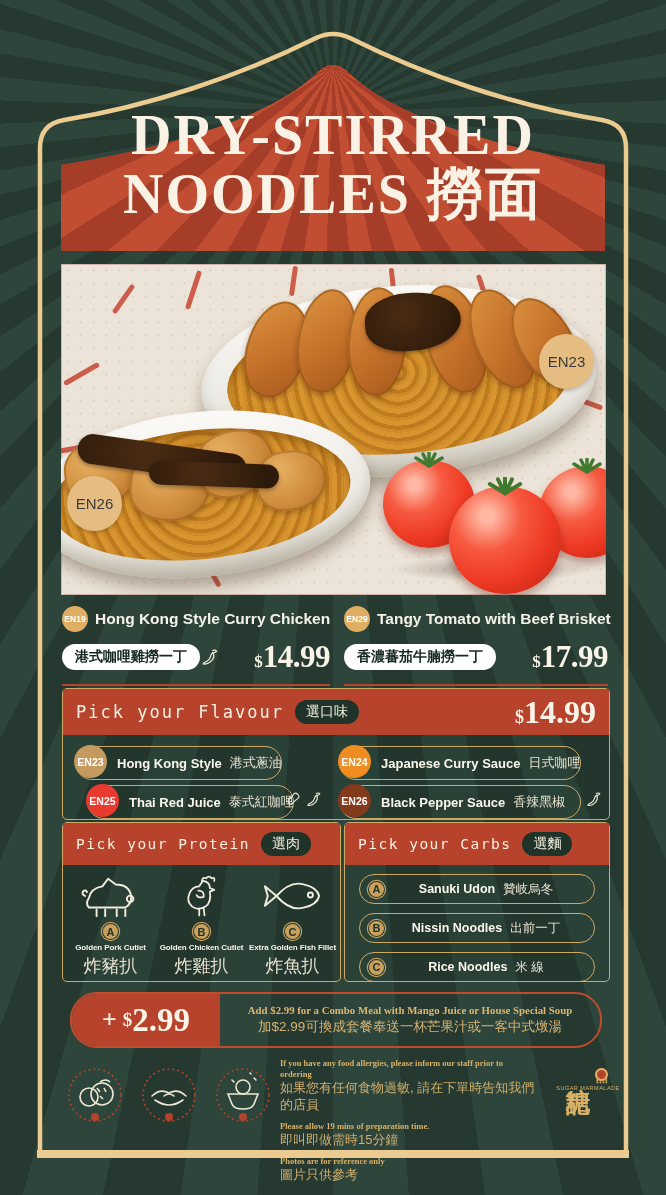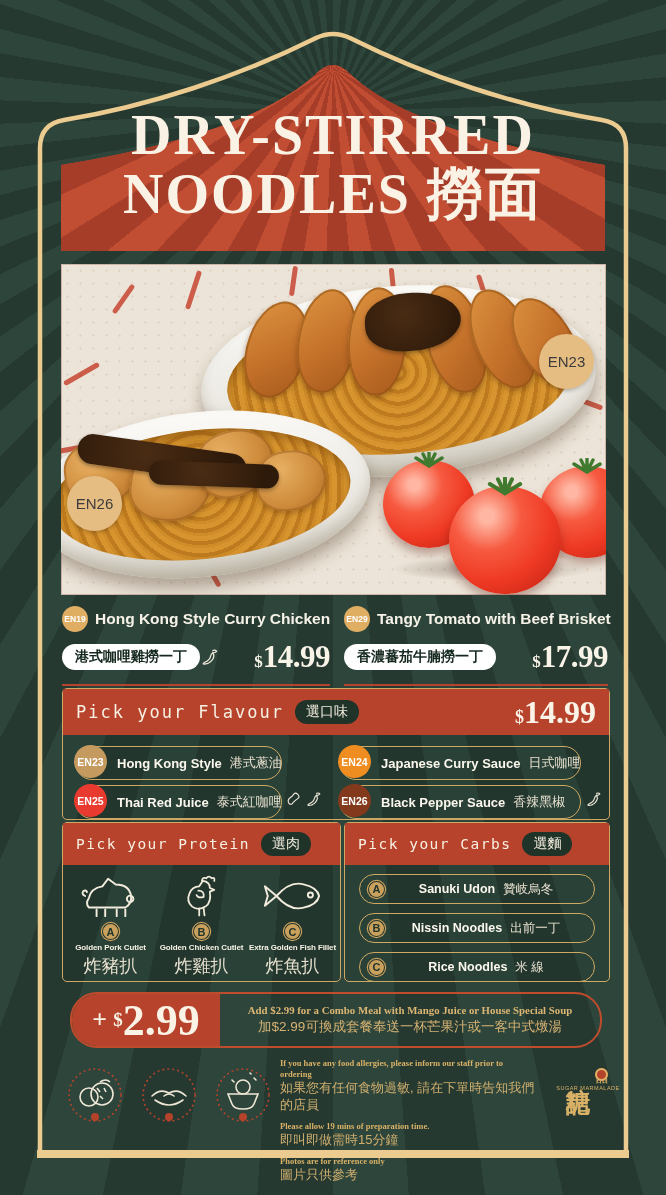--- a/index.html
+++ b/index.html
@@ -96,21 +96,21 @@
   .carb-opt .letter-badge{position:absolute;left:8px;}
   .carb-name{font-weight:bold;font-size:12.5px;color:#fbf7ec;white-space:nowrap;margin-left:18px;}
   .carb-cn{font-size:12.5px;color:#e9e2d1;white-space:nowrap;}
   
   #combo{position:absolute;left:70px;top:992px;width:528px;height:52px;z-index:4;
     border:2px solid #bf4c2c;border-radius:27px;display:flex;overflow:hidden;}
   #combo-left{width:148px;flex:0 0 auto;background:#b7432c;display:flex;align-items:center;justify-content:center;
     color:#faf3e6;font-family:"Liberation Serif","DejaVu Serif",serif;font-weight:bold;}
   #combo-left .plus{font-size:26px;margin-right:6px;}
   #combo-left .cur{font-size:19px;}
-  #combo-left .amt{font-size:44px;}
+  #combo-left .amt{font-size:33px;}
   #combo-right{flex:1;display:flex;flex-direction:column;justify-content:center;padding:2px 4px;text-align:center;}
   .combo-en{font-family:"Liberation Serif","DejaVu Serif",serif;font-weight:bold;font-size:10.8px;color:#dcb673;white-space:nowrap;}
   .combo-cn{font-size:13.5px;color:#d6b273;margin-top:2px;white-space:nowrap;}
   
   #footer{position:absolute;left:0;top:1056px;width:666px;z-index:4;}
   .stamp{position:absolute;top:10px;width:58px;height:58px;}
   #notes{position:absolute;left:280px;top:2px;width:255px;}
   .note{margin-bottom:7px;}
   .note-en{font-family:"Liberation Serif","DejaVu Serif",serif;font-weight:bold;font-size:8.5px;
     color:#d9b167;line-height:1.3;}
@@ -235,21 +235,21 @@
     <div class="fl-opt" style="left:12px;top:57px;width:205px">
       <span class="fl-badge" style="background-color: rgb(197, 154, 95);">EN23</span>
       <span class="fl-name">Hong Kong Style</span>
       <span class="fl-cn">港式蔥油</span>
     </div>
     <div class="fl-opt" style="left:276px;top:57px;width:240px">
       <span class="fl-badge" style="background-color: rgb(239, 141, 32);">EN24</span>
       <span class="fl-name">Japanese Curry Sauce</span>
       <span class="fl-cn">日式咖哩</span>
     </div>
-    <div class="fl-opt" style="left:12px;top:96px;width:205px">
+    <div class="fl-opt" style="left:24px;top:96px;width:205px">
       <span class="fl-badge" style="background-color: rgb(233, 58, 47);">EN25</span>
       <span class="fl-name">Thai Red Juice</span>
       <span class="fl-cn">泰式紅咖哩</span>
     </div>
     <div class="spice-icons" style="left:222px;top:102px">
       <svg class="icon" width="17" height="17" viewBox="0 0 20 20">
         <path d="M5 15 Q2 11 6 8 Q9 6 10 4 Q12 1 15 4 Q18 7 15 9 Q12 11 10 13 Q8 17 5 15 Z" stroke="#f2ecdd" stroke-width="1.3" fill="none"></path>
         </svg>
       <svg class="icon" width="17" height="17" viewBox="0 0 20 20">
         <path d="M13 3 q3 -1.5 4.5 .5 q-2 2 -4.5 1.5" stroke="#f2ecdd" stroke-width="1.3" fill="none"></path>

